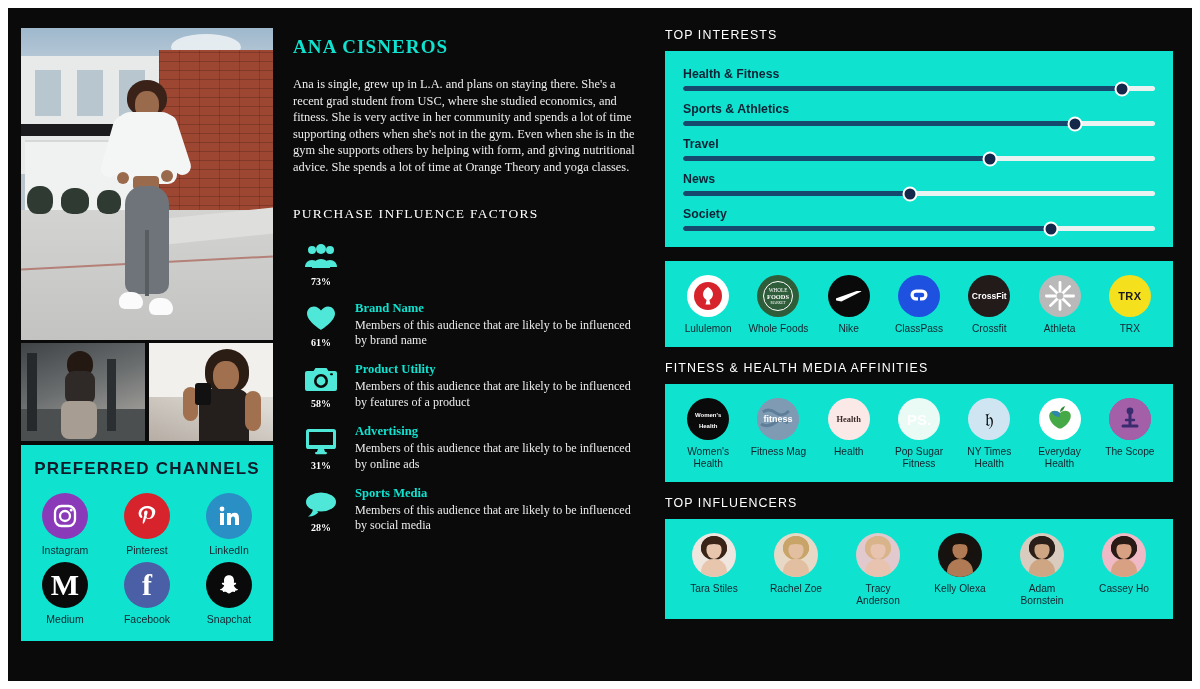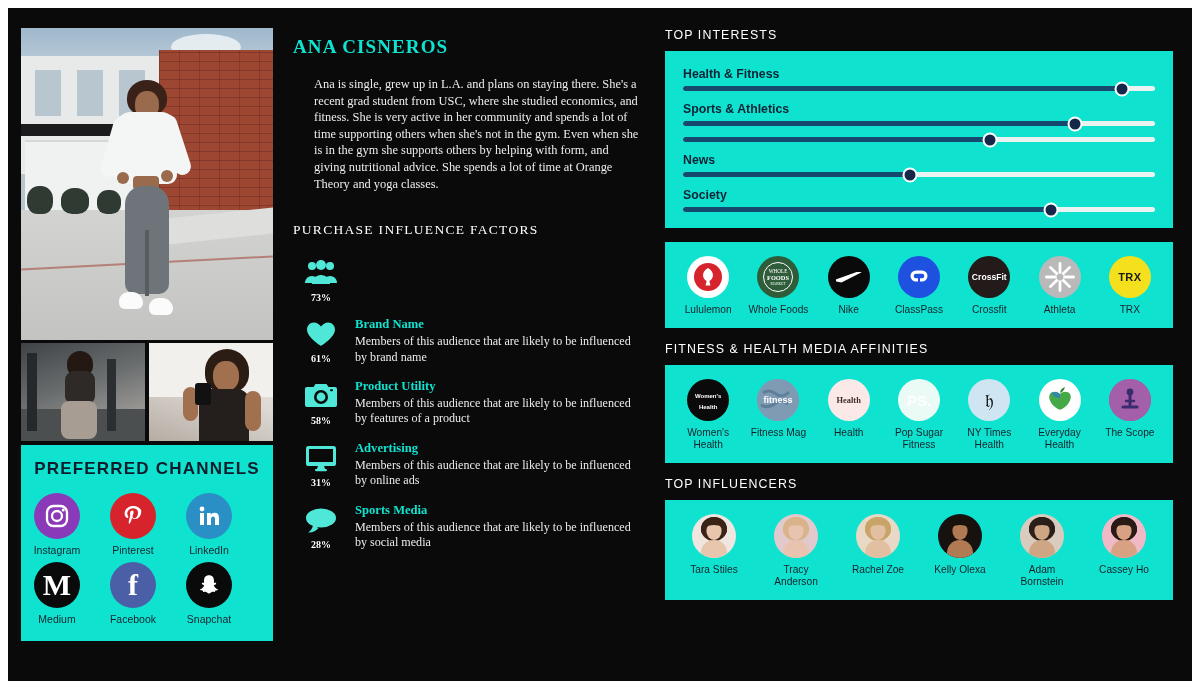--- a/index.html
+++ b/index.html
@@ -66,33 +66,33 @@
   .t2-wall{position:absolute;left:0;top:0;width:124px;height:54px;background:#f2f0ed;}
 
   .channels{
     position:relative;width:252px;background:#0fe3d0;margin-top:4px;
     padding:14px 0 16px;box-sizing:border-box;
   }
   .channels h3{
     margin:0 0 14px;text-align:center;color:#0d1b2a;font-size:17px;font-weight:bold;
     letter-spacing:1.2px;
   }
-  .chan-grid{display:flex;flex-wrap:wrap;justify-content:flex-start;gap:6px 12px;padding:0 4px;}
+  .chan-grid{display:flex;flex-wrap:wrap;justify-content:space-between;gap:6px 12px;padding:0 12px;}
   .chan{width:64px;text-align:center;}
   .chan-ic{width:46px;height:46px;border-radius:50%;margin:0 auto 5px;position:relative;
     display:flex;align-items:center;justify-content:center;}
   .chan-lbl{font-size:10.5px;color:#16232e;}
 
   
   #col-mid{position:absolute;left:285px;top:20px;width:350px;font-family:Liberation Serif, serif;}
   .pname{color:#0fe3d0;font-size:19px;font-weight:bold;letter-spacing:1.1px;margin:8px 0 14px;}
   .meta{color:#f2f2f2;font-size:12.4px;line-height:17px;}
   .meta b{font-weight:bold;}
   .meta .val{color:#cfcfcf;}
-  .bio{color:#ededed;font-size:12.4px;line-height:16.6px;margin-top:18px;margin-left:21px;}
+  .bio{color:#ededed;font-size:12.4px;line-height:16.6px;margin-top:18px;}
   .mid-h{color:#ffffff;font-size:13.5px;letter-spacing:1.3px;margin:30px 0 18px;}
 
   .factor{display:flex;margin-bottom:14px;}
   .f-ic{width:56px;flex:0 0 56px;text-align:center;}
   .f-glyph{height:34px;display:flex;align-items:center;justify-content:center;color:#4fe8d8;}
   .f-pct{color:#ffffff;font-size:10px;font-weight:bold;margin-top:2px;}
   .f-txt{flex:1;padding-left:6px;}
   .f-title{color:#0fe3d0;font-size:12.6px;font-weight:bold;margin-bottom:2px;}
   .f-desc{color:#ebebeb;font-size:12.1px;line-height:15.4px;}
 
@@ -337,20 +337,21 @@
             </div>
           </div>
           <div class="slider-row">
             <div class="sl-lbl">Sports &amp; Athletics</div>
             <div class="sl-track">
               <div class="sl-fill" style="width:83%"></div>
               <div class="sl-knob" style="left:83%"></div>
             </div>
           </div>
           <div class="slider-row">
+            <div class="sl-lbl">Travel</div>
             <div class="sl-track">
               <div class="sl-fill" style="width:65%"></div>
               <div class="sl-knob" style="left:65%"></div>
             </div>
           </div>
           <div class="slider-row">
             <div class="sl-lbl">News</div>
             <div class="sl-track">
               <div class="sl-fill" style="width:48%"></div>
               <div class="sl-knob" style="left:48%"></div>
@@ -509,38 +510,38 @@
             <div class="logo-cell">
               <div class="infl-ic" style="background:#efe6e0"><svg width="44" height="44" viewBox="0 0 44 44">
                   <ellipse cx="22" cy="15" rx="13" ry="12" fill="#3a2418"></ellipse>
                   <ellipse cx="22" cy="17" rx="7.6" ry="9" fill="#e8c6ae"></ellipse>
                   <path d="M22 26c8 0 13 6 13 13v5H9v-5c0-7 5-13 13-13z" fill="#e8c6ae"></path>
                   <path d="M9 16c0-8 5.8-13 13-13s13 5 13 13c0 2-1 4-2 4 0-6-4.4-9-11-9s-11 3-11 9c-1 0-2-2-2-4z" fill="#3a2418"></path>
                 </svg></div>
               <div class="logo-lbl">Tara Stiles</div>
             </div>
             <div class="logo-cell">
+              <div class="infl-ic" style="background:#e8d8c6"><svg width="44" height="44" viewBox="0 0 44 44">
+                  <ellipse cx="22" cy="15" rx="13" ry="12" fill="#c9a468"></ellipse>
+                  <ellipse cx="22" cy="17" rx="7.6" ry="9" fill="#e3bfa2"></ellipse>
+                  <path d="M22 26c8 0 13 6 13 13v5H9v-5c0-7 5-13 13-13z" fill="#e3bfa2"></path>
+                  <path d="M9 16c0-8 5.8-13 13-13s13 5 13 13c0 2-1 4-2 4 0-6-4.4-9-11-9s-11 3-11 9c-1 0-2-2-2-4z" fill="#c9a468"></path>
+                </svg></div>
+              <div class="logo-lbl">Rachel Zoe</div>
+            </div>
+            <div class="logo-cell">
               <div class="infl-ic" style="background:#e2c9cd"><svg width="44" height="44" viewBox="0 0 44 44">
                   <ellipse cx="22" cy="15" rx="13" ry="12" fill="#d9b48a"></ellipse>
                   <ellipse cx="22" cy="17" rx="7.6" ry="9" fill="#e7c3b0"></ellipse>
                   <path d="M22 26c8 0 13 6 13 13v5H9v-5c0-7 5-13 13-13z" fill="#e7c3b0"></path>
                   <path d="M9 16c0-8 5.8-13 13-13s13 5 13 13c0 2-1 4-2 4 0-6-4.4-9-11-9s-11 3-11 9c-1 0-2-2-2-4z" fill="#d9b48a"></path>
                 </svg></div>
               <div class="logo-lbl">Tracy Anderson</div>
             </div>
             <div class="logo-cell">
-              <div class="infl-ic" style="background:#e8d8c6"><svg width="44" height="44" viewBox="0 0 44 44">
-                  <ellipse cx="22" cy="15" rx="13" ry="12" fill="#c9a468"></ellipse>
-                  <ellipse cx="22" cy="17" rx="7.6" ry="9" fill="#e3bfa2"></ellipse>
-                  <path d="M22 26c8 0 13 6 13 13v5H9v-5c0-7 5-13 13-13z" fill="#e3bfa2"></path>
-                  <path d="M9 16c0-8 5.8-13 13-13s13 5 13 13c0 2-1 4-2 4 0-6-4.4-9-11-9s-11 3-11 9c-1 0-2-2-2-4z" fill="#c9a468"></path>
-                </svg></div>
-              <div class="logo-lbl">Rachel Zoe</div>
-            </div>
-            <div class="logo-cell">
               <div class="infl-ic" style="background:#161210"><svg width="44" height="44" viewBox="0 0 44 44">
                   <ellipse cx="22" cy="15" rx="13" ry="12" fill="#19110c"></ellipse>
                   <ellipse cx="22" cy="17" rx="7.6" ry="9" fill="#b07a54"></ellipse>
                   <path d="M22 26c8 0 13 6 13 13v5H9v-5c0-7 5-13 13-13z" fill="#b07a54"></path>
                   <path d="M9 16c0-8 5.8-13 13-13s13 5 13 13c0 2-1 4-2 4 0-6-4.4-9-11-9s-11 3-11 9c-1 0-2-2-2-4z" fill="#19110c"></path>
                 </svg></div>
               <div class="logo-lbl">Kelly Olexa</div>
             </div>
             <div class="logo-cell">
               <div class="infl-ic" style="background:#d9cbbd"><svg width="44" height="44" viewBox="0 0 44 44">

